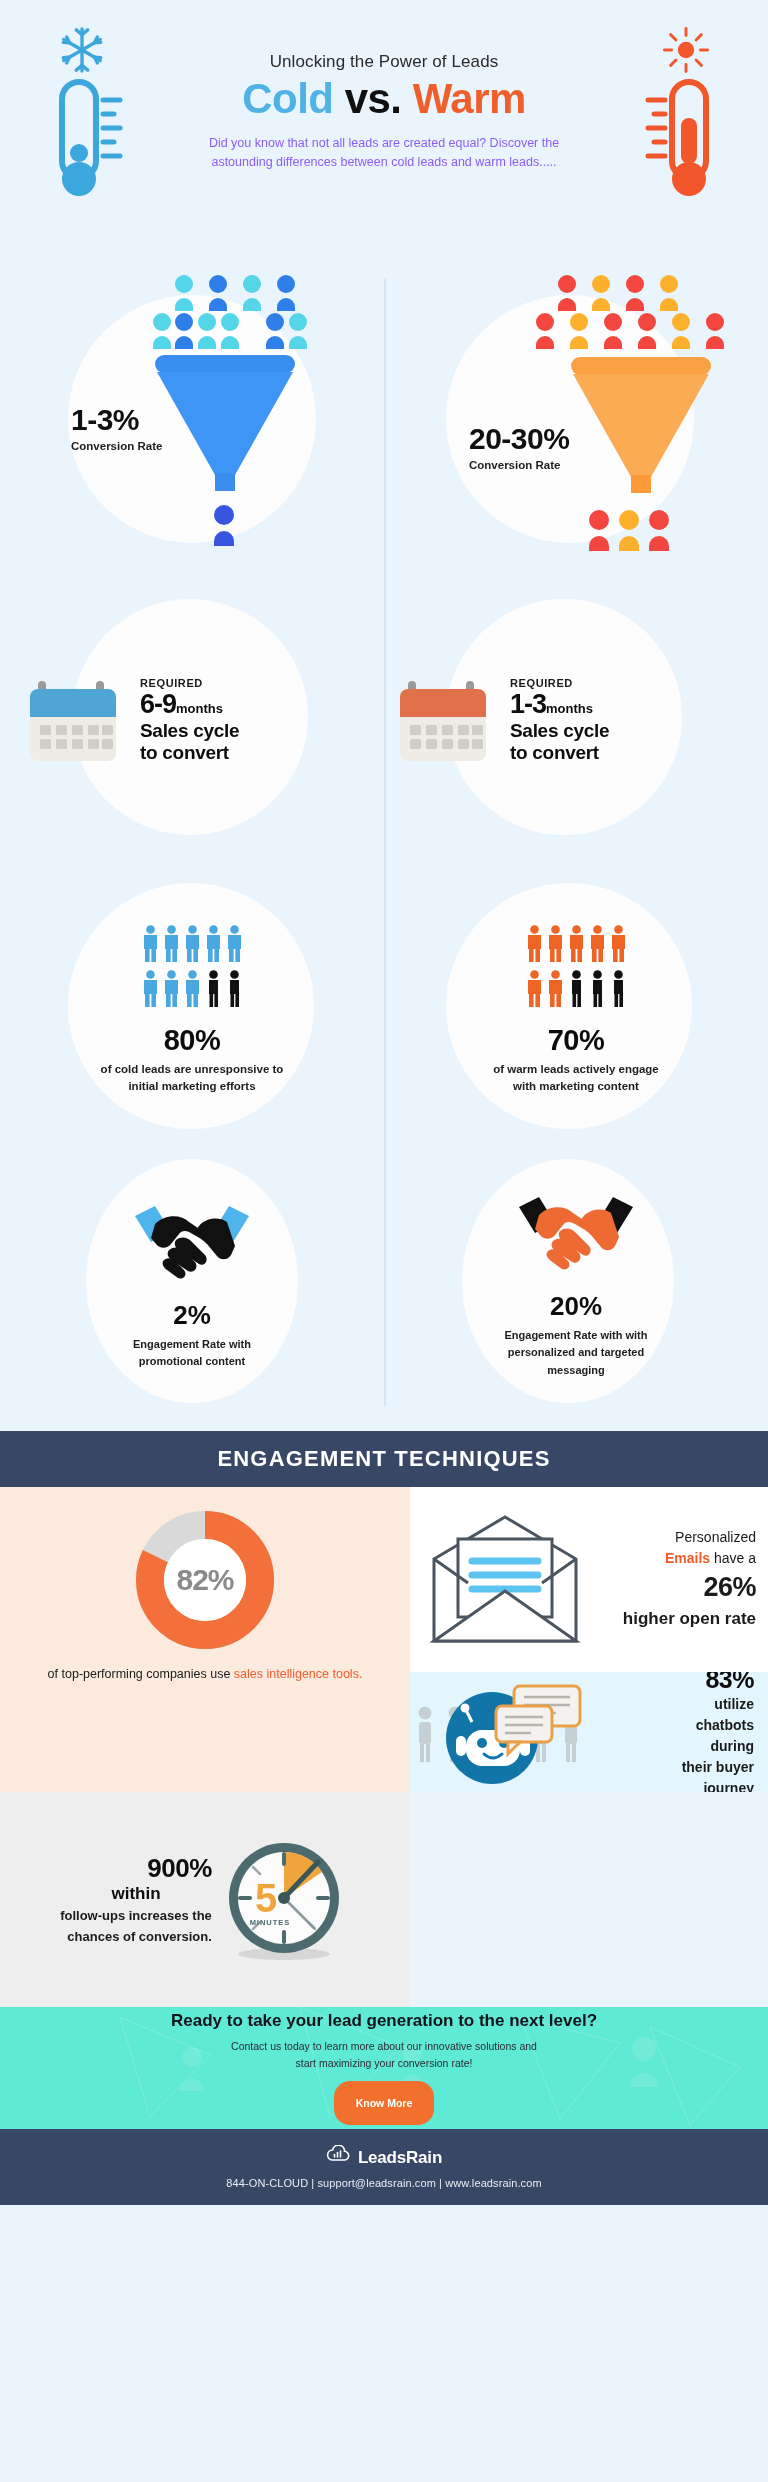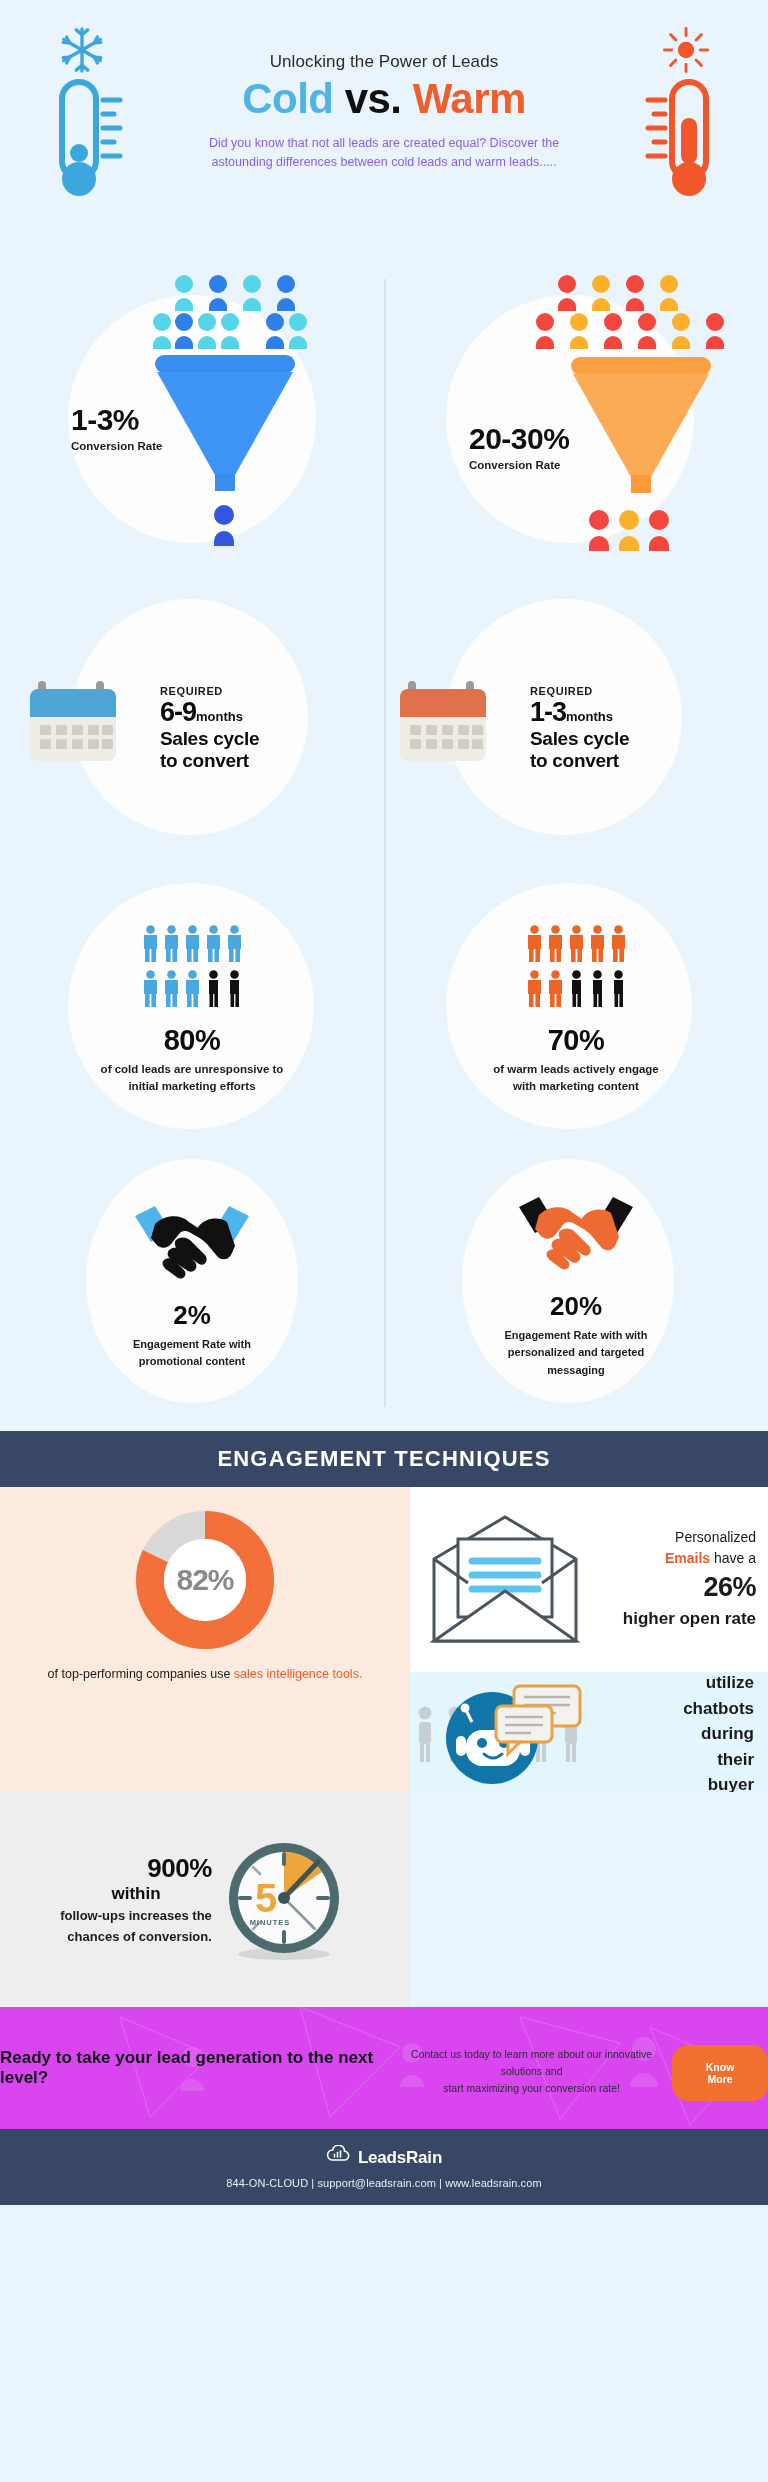--- a/index.html
+++ b/index.html
@@ -38,21 +38,21 @@
   .stat-big { font-size: 30px; font-weight: 800; color: #101010; letter-spacing: -.5px; line-height: 1; }
   .stat-lbl { font-size: 11.5px; font-weight: 700; color: #1d1d1d; margin-top: 5px; }
 
   
   .funnel-row { height: 310px; }
   .funnel-wrap { position: relative; width: 388px; height: 310px; margin-left: 27px; }
   .funnel-stat { position: absolute; text-align: left; }
 
   
   .cal-row { height: 290px; }
-  .cal-block { display: flex; align-items: flex-end; gap: 32px; }
+  .cal-block { display: flex; align-items: center; gap: 12px; }
   .cal-text .req { font-size: 11px; font-weight: 800; letter-spacing: .6px; color: #1a1a1a; }
   .cal-text .num { font-size: 27px; font-weight: 800; color: #0d0d0d; letter-spacing: -1px; }
   .cal-text .mon { font-size: 13px; font-weight: 700; color: #0d0d0d; }
   .cal-text .line { font-size: 19px; font-weight: 800; color: #0d0d0d; line-height: 1.12; letter-spacing: -.3px; }
 
   
   .ppl-row { height: 290px; }
   .ppl-block { text-align: center; }
   .ppl-grid { display: flex; flex-direction: column; gap: 3px; align-items: center; margin-bottom: 12px; }
   .ppl-line { display: flex; gap: 4px; }
@@ -83,34 +83,34 @@
   .email-txt .pct { font-size: 27px; font-weight: 800; letter-spacing: -.5px; }
   .email-txt .b { font-weight: 800; font-size: 17px; }
 
   .donut-cell { display: flex; flex-direction: column; align-items: center; justify-content: flex-start; padding-top: 18px; }
   .donut-cap { font-size: 12.5px; color: #1b1b1b; text-align: center; line-height: 1.5; margin-top: 10px; padding: 0 14px; }
   .donut-cap .hl { color: #f15b2a; }
 
   .bot-cell { display: flex; align-items: center; }
   .bot-txt { text-align: right; padding-right: 14px; }
   .bot-txt .pct { font-size: 25px; font-weight: 800; letter-spacing: -.5px; color: #0d0d0d; }
-  .bot-txt .d { font-size: 17px; font-weight: 700; color: #1b1b1b; line-height: 1.5; }
+  .bot-txt .d { font-size: 14px; font-weight: 700; color: #1b1b1b; line-height: 1.5; }
 
   .chat-cell { display: flex; flex-direction: column; align-items: center; justify-content: center; }
   .chat-cap { font-size: 12.5px; color: #1b1b1b; text-align: center; line-height: 1.6; margin-top: 8px; }
   .chat-cap .b { font-size: 16px; font-weight: 800; }
 
   .clock-cell { display: flex; align-items: center; justify-content: center; gap: 6px; }
   .clock-txt { text-align: right; }
   .clock-txt .pct { font-size: 26px; font-weight: 800; letter-spacing: -.5px; color: #0d0d0d; }
   .clock-txt .w { font-size: 17px; font-weight: 700; color: #0d0d0d; text-align: center; }
   .clock-txt .d { font-size: 13px; font-weight: 600; color: #1b1b1b; line-height: 1.5; margin-top: 2px; }
 
   
-  .cta { height: 122px; background: #d946ef; position: relative; display: flex; flex-direction: row; align-items: center; justify-content: center; overflow: hidden; }
+  .cta { height: 122px; background: #5eead4; position: relative; display: flex; flex-direction: column; align-items: center; justify-content: center; overflow: hidden; }
   .cta-bg { position: absolute; inset: 0; opacity: .28; }
   .cta-h { font-size: 17px; font-weight: 800; color: #13131a; position: relative; z-index: 2; }
   .cta-p { font-size: 10.5px; color: #2b2b35; text-align: center; line-height: 1.6; margin-top: 7px; position: relative; z-index: 2; }
   .cta-btn { margin-top: 10px; background: #f1702d; color: #fff; font-size: 10.5px; font-weight: 700; border: none; border-radius: 16px; padding: 16px 22px; cursor: pointer; position: relative; z-index: 2; }
 
   
   .footer { height: 76px; background: #394766; display: flex; flex-direction: column; align-items: center; justify-content: center; gap: 7px; }
   .f-logo { display: flex; align-items: center; gap: 8px; color: #fff; font-size: 17px; font-weight: 700; letter-spacing: -.2px; }
   .f-contact { color: #e8edf5; font-size: 11px; letter-spacing: .1px; }
 </style>

